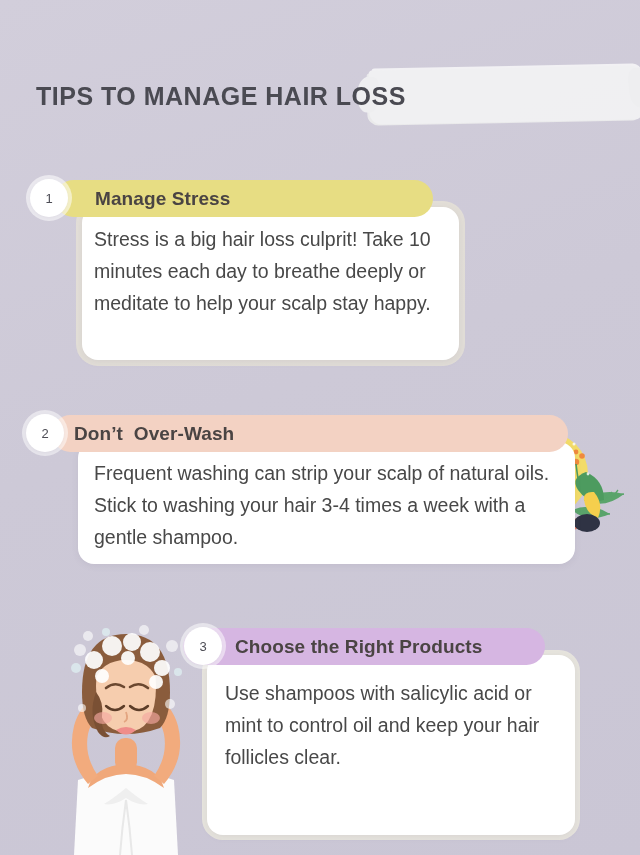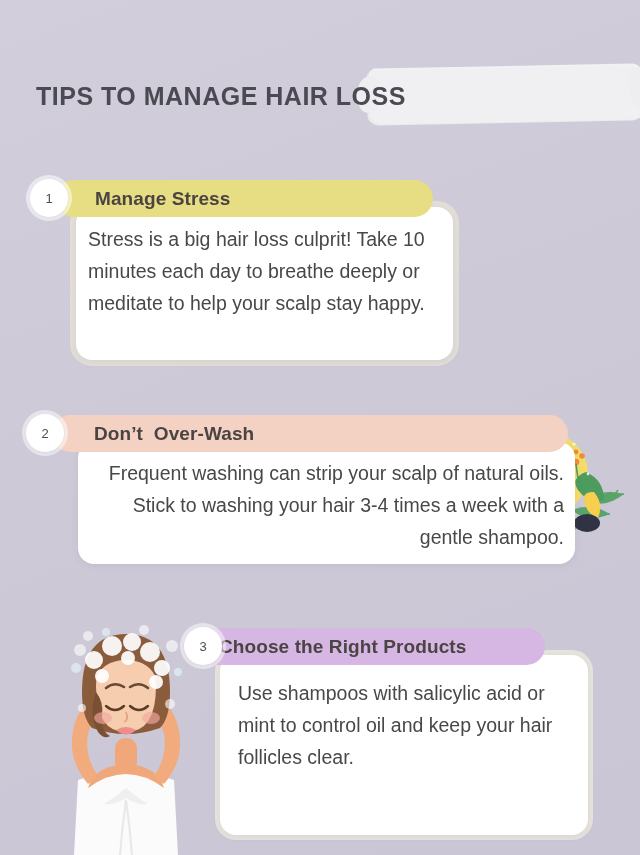--- a/index.html
+++ b/index.html
@@ -62,36 +62,36 @@
     box-shadow:0 2px 6px rgba(110,100,130,.10);
   }
   .body p{
     margin:0;font-size:19.5px;line-height:32px;color:#484848;
   }
 
   
   #card1 .hdr{left:55px;top:0;width:378px;background:#e7dd83;}
   #card1 .hdr-text{margin-left:40px;}
   #card1 .badge{left:30px;top:-1px;box-shadow:0 0 0 4px rgba(255,255,255,.55),0 1px 3px rgba(90,80,110,.18);}
-  #card1 .body{left:76px;top:27px;width:377px;height:153px;
+  #card1 .body{left:82px;top:27px;width:377px;height:153px;
     box-shadow:0 2px 7px rgba(110,100,130,.10), 0 0 0 6px rgba(250,247,214,.45);}
   #card1 .body p{margin:16px 0 0 12px;width:352px;}
 
   
   #card2 .hdr{left:52px;top:0;width:516px;background:#f3d2c3;}
-  #card2 .hdr-text{margin-left:42px;}
+  #card2 .hdr-text{margin-left:22px;}
   #card2 .badge{left:26px;top:-1px;box-shadow:0 0 0 4px rgba(255,255,255,.5),0 1px 3px rgba(90,80,110,.18);}
   #card2 .body{left:78px;top:27px;width:497px;height:122px;}
-  #card2 .body p{margin:15px 0 0 16px;width:470px;text-align:right;}
+  #card2 .body p{margin:15px 0 0 16px;width:470px;}
 
   
   #card3 .hdr{left:183px;top:0;width:362px;background:#d6b6e2;}
-  #card3 .hdr-text{margin-left:36px;}
+  #card3 .hdr-text{margin-left:52px;}
   #card3 .badge{left:184px;top:-1px;box-shadow:0 0 0 4px rgba(255,255,255,.5),0 1px 3px rgba(90,80,110,.18);}
-  #card3 .body{left:220px;top:27px;width:368px;height:180px;
+  #card3 .body{left:207px;top:27px;width:368px;height:180px;
     box-shadow:0 2px 7px rgba(110,100,130,.10), 0 0 0 5px rgba(253,251,228,.55);}
   #card3 .body p{margin:22px 0 0 18px;width:338px;}
 
   
   #illus1{position:absolute;left:458px;top:238px;width:175px;height:128px;}
 
   
   #illus2{position:absolute;left:36px;top:612px;width:180px;height:243px;}
 </style>
 </head>

